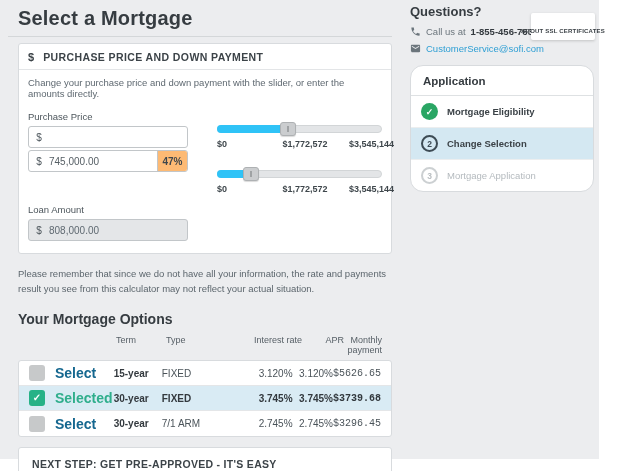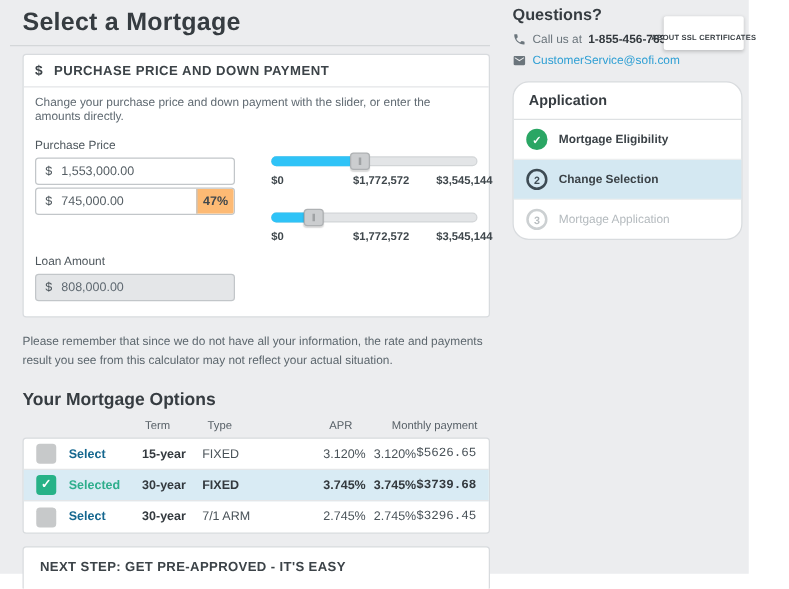--- a/index.html
+++ b/index.html
@@ -48,21 +48,21 @@
   
   .thead { display:flex; margin:8px 0 0 10px; padding:0 10px 5px; font-size:9px; color:#565f66; }
   .tbl { margin-left:10px; background:#fff; border:1px solid #d8dbde; border-radius:3px; }
   .trow { display:flex; align-items:center; height:25px; padding:0 10px; border-bottom:1px solid #e4e6e8; font-size:10px; color:#4a5359; }
   .trow:last-child { border-bottom:none; }
   .trow.sel { background:#d9ebf4; }
   .c-act { width:88px; display:flex; align-items:center; }
   .chk { width:16px; height:16px; border-radius:3px; background:#c7c9ca; display:flex; align-items:center; justify-content:center; cursor:pointer; }
   .chk.on { background:#26b287; }
   .chk .tick { color:#fff; font-size:10px; font-weight:bold; line-height:1; }
-  .actlbl { margin-left:10px; font-weight:bold; font-size:10px; color:#15678f; cursor:pointer; }
+  .actlbl { margin-left:10px; font-weight:bold; font-size:14px; color:#15678f; cursor:pointer; }
   .trow.sel .actlbl { color:#2fae8c; }
   .c-term { width:50px; font-weight:bold; color:#33393e; }
   .c-type { width:74px; }
   .trow.sel .c-type { font-weight:bold; color:#33393e; }
   .c-int { width:62px; text-align:right; }
   .c-apr { width:42px; text-align:right; }
   .c-mon { flex:1; text-align:right;font-family:Liberation Mono, monospace; }
   .trow.sel .c-int, .trow.sel .c-apr, .trow.sel .c-mon { font-weight:bold; color:#33393e; }
   .h-term { width:50px; margin-left:88px; }
   .h-type { width:74px; }
@@ -116,21 +116,20 @@
         <span class="calc-title">PURCHASE PRICE AND DOWN PAYMENT</span>
       </div>
       <div class="calc-body">
         <div class="calc-desc">Change your purchase price and down payment with the slider, or enter the amounts directly.</div>
 
         <div class="form-row">
           <div class="fcol">
             <div class="flabel">Purchase Price</div>
             <div class="igroup">
               <span class="cur">$</span>
-              <input type="text" value="1,553,000.00" style="">
             </div>
           </div>
           <div class="scol">
             <div class="slider">
               <div class="track">
                 <div class="fill" style="width: 43.8%;">
                   <div class="handle"></div>
                 </div>
               </div>
               <div class="slabels">
@@ -178,20 +177,21 @@
       </div>
     </div>
 
     <div class="disclaimer">Please remember that since we do not have all your information, the rate and payments result you see from this calculator may not reflect your actual situation.</div>
 
     <div class="options-title">Your Mortgage Options</div>
 
     <div class="thead">
       <span class="h-term">Term</span>
       <span class="h-type">Type</span>
+      <span class="h-int">Interest rate</span>
       <span class="h-apr">APR</span>
       <span class="h-mon">Monthly payment</span>
     </div>
 
     <div class="tbl">
       <div class="trow">
         <span class="c-act">
           <span class="chk"></span>
           <span class="actlbl">Select</span>
         </span>

